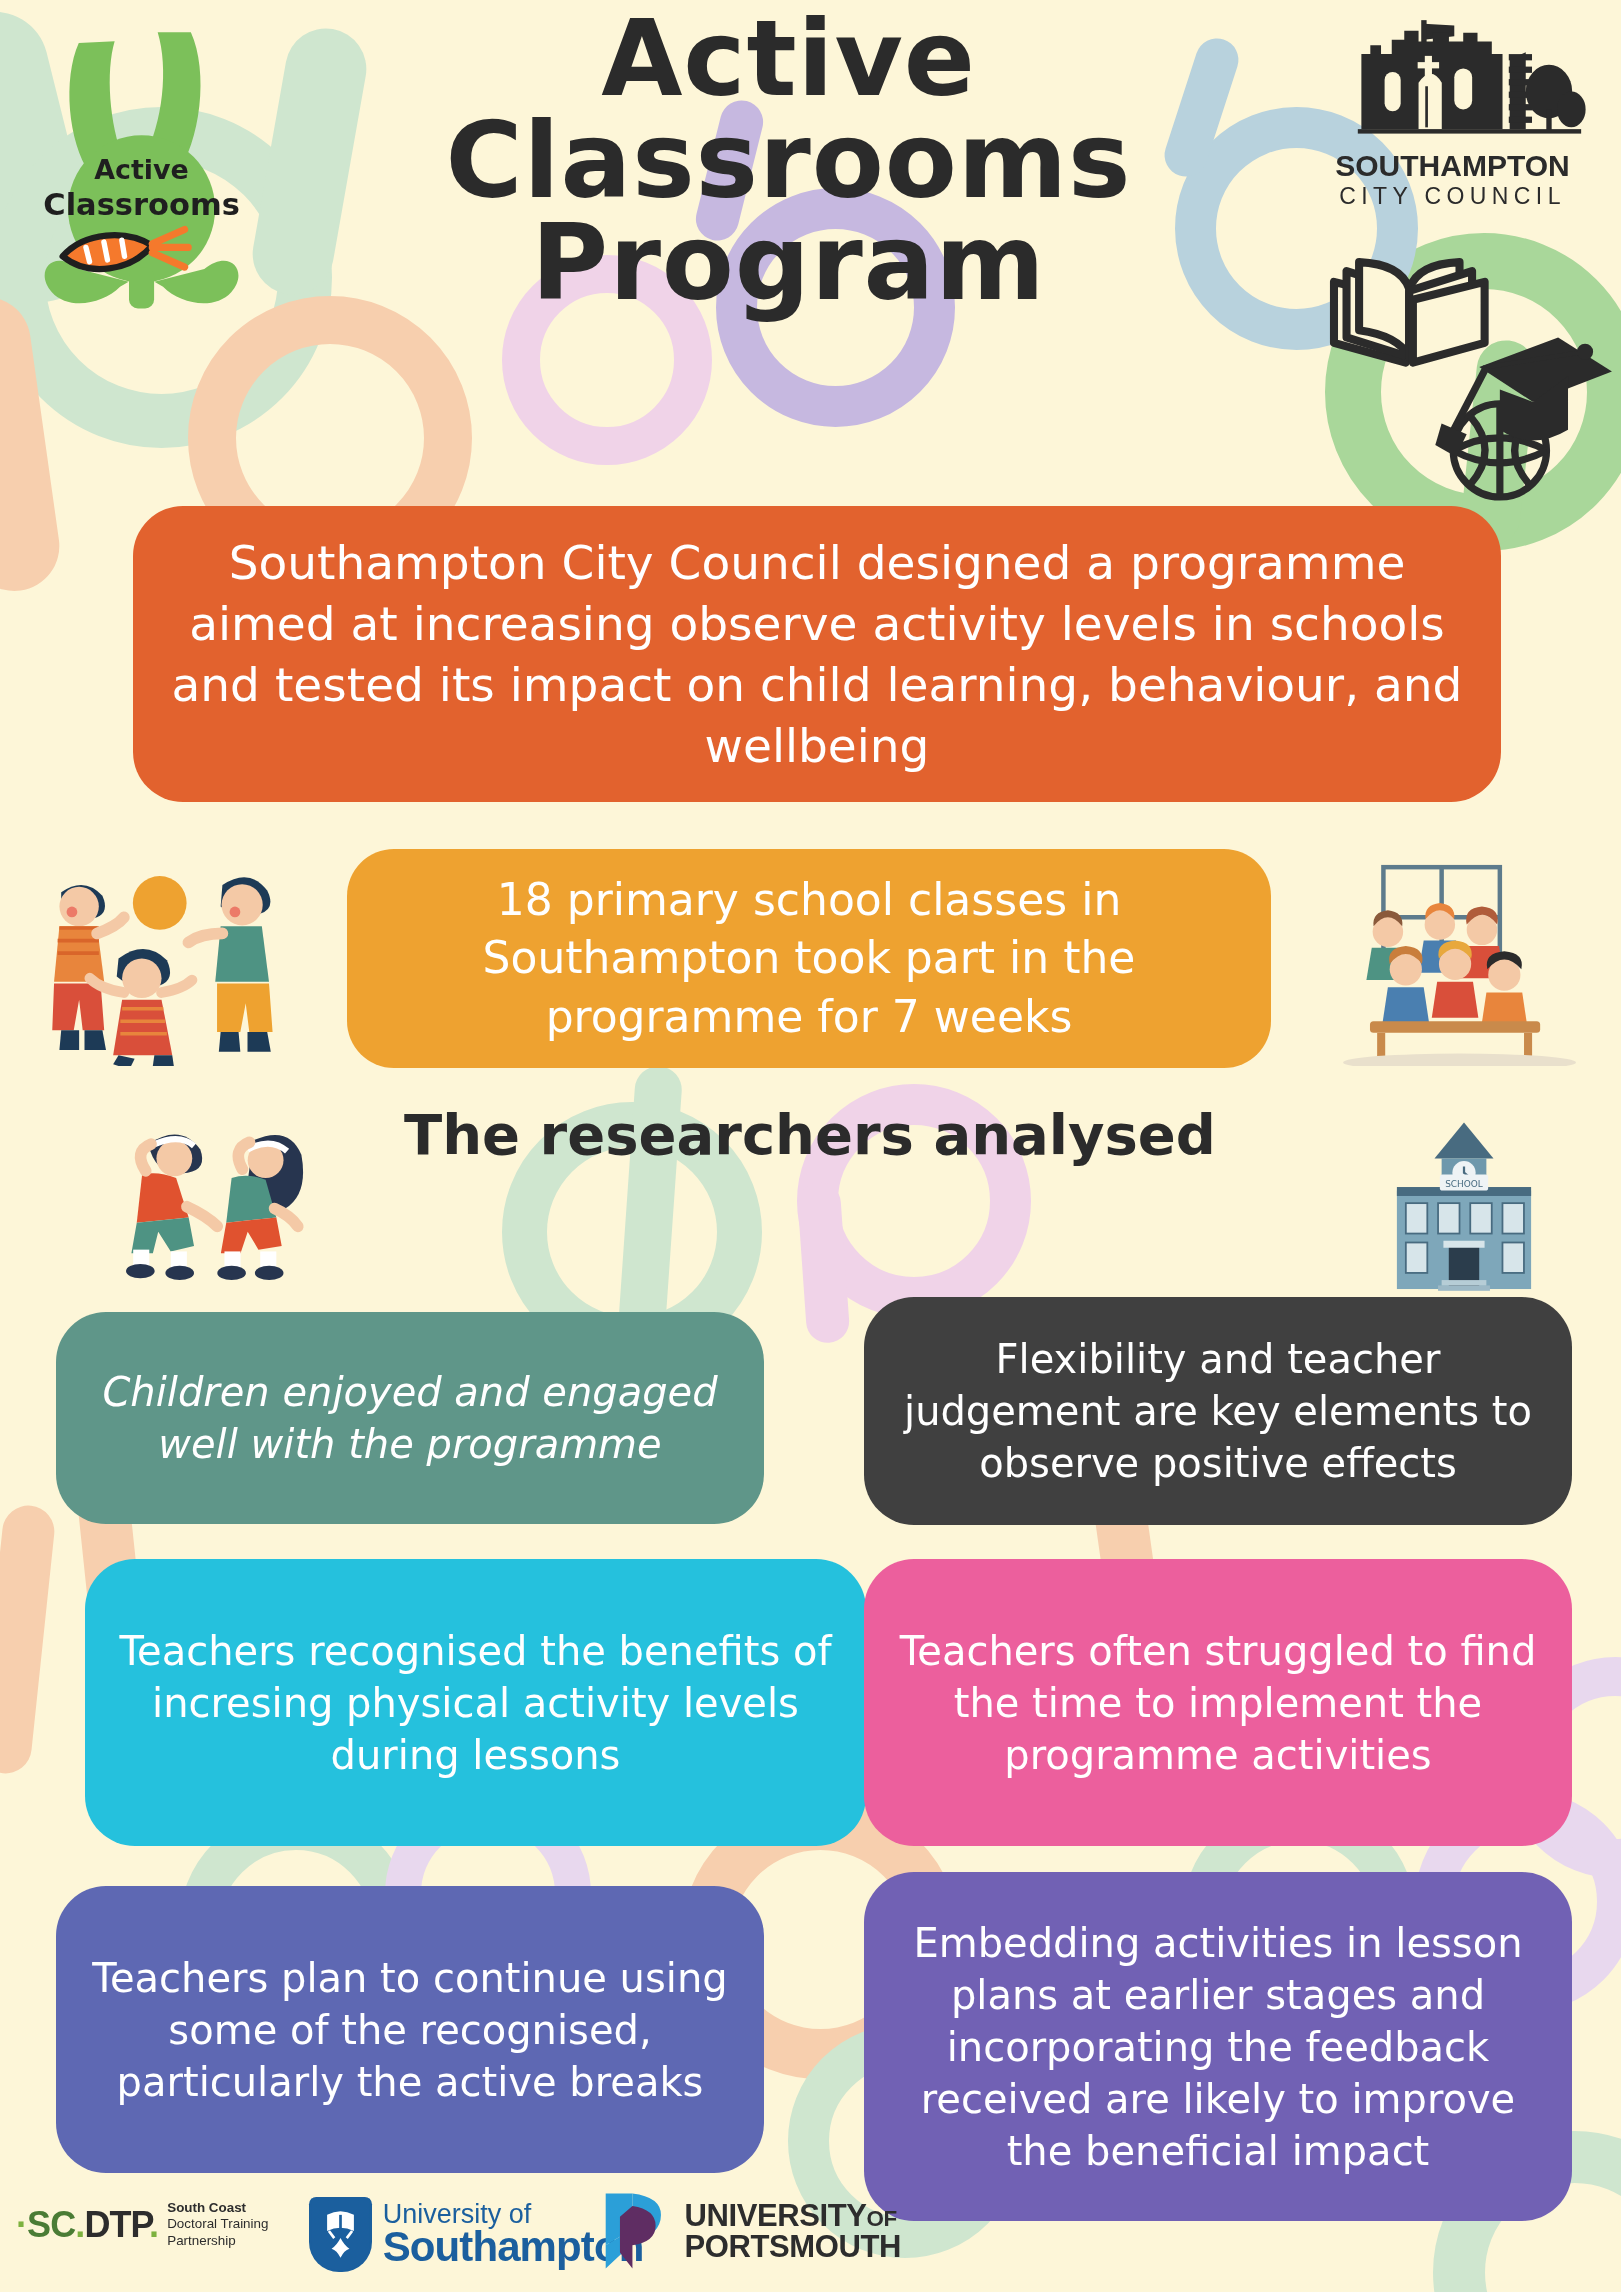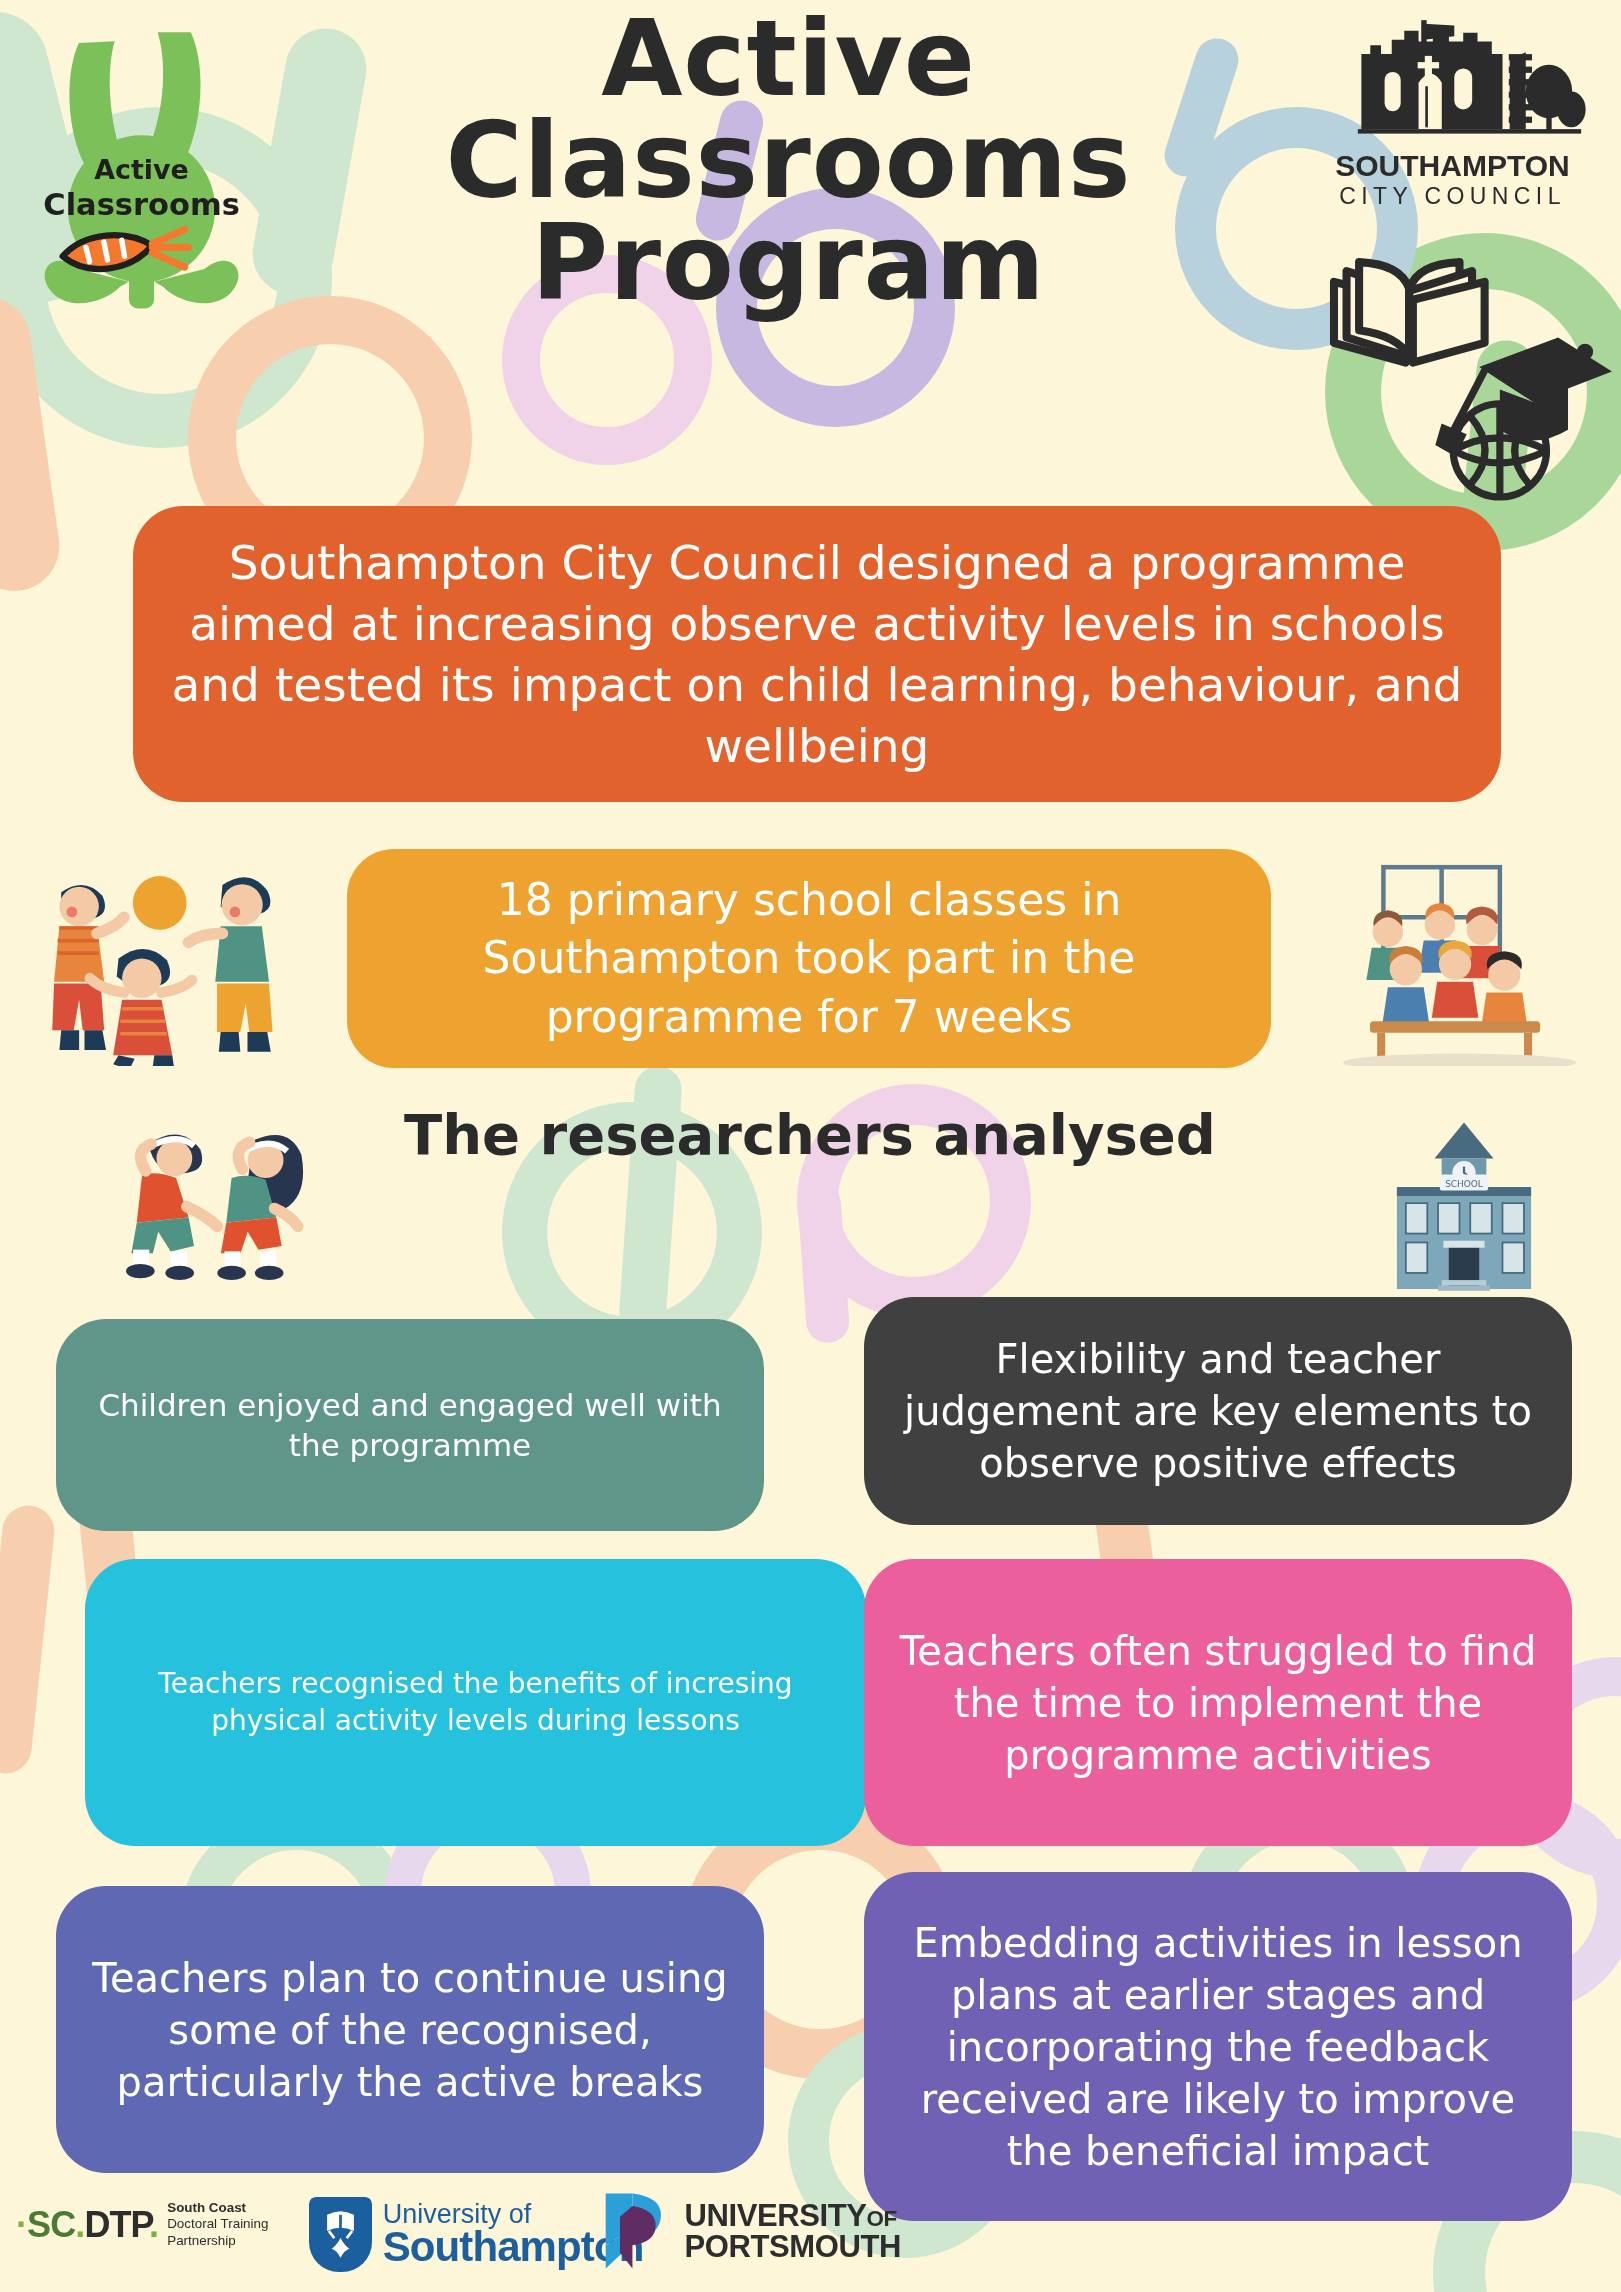--- a/index.html
+++ b/index.html
@@ -137,23 +137,23 @@
     font-family: "DejaVu Sans", sans-serif;
     border-radius: 50px;
     display: flex;
     align-items: center;
     justify-content: center;
     padding: 16px 27px;
     box-sizing: border-box;
     line-height: 1.30;
   }
 
-  .card-teal   { left: 56px;  top: 11px;    width: 708px;  height: 212px; background: #5f9689; font-size: 31px; }
+  .card-teal   { left: 56px;  top: 4px;    width: 708px;  height: 212px; background: #5f9689; font-size: 40px; font-style: italic; }
   .card-red    { left: 864px; top: -10.7px;width: 708px;  height: 228px; background: #404040; font-size: 40px; text-align: center; }
-  .card-cyan   { left: 85px;  top: 251px;width: 781px;  height: 287px; background: #25c1dd; font-size: 28px; }
+  .card-cyan   { left: 85px;  top: 251px;width: 781px;  height: 287px; background: #25c1dd; font-size: 40px; }
   .card-pink   { left: 864px; top: 251px;width: 708px;  height: 287px; background: #ec5f9d; font-size: 40px; }
   .card-blue   { left: 56px;  top: 578px;width: 708px;  height: 287px; background: #5e68b3; font-size: 40px; }
   .card-purple { left: 864px; top: 564px;width: 708px;  height: 349px; background: #7161b4; font-size: 40px; }
 
   
   .footer { position: absolute; z-index: 4; left: 0; bottom: 9px; width: 1621px; height: 107px; }
   .logo-scdtp { position: absolute; left: 16px; top: 23px; display: flex; align-items: center; gap: 9px; }
   .scdtp-main {
     font-family: "Liberation Sans", sans-serif;
     font-weight: bold;

